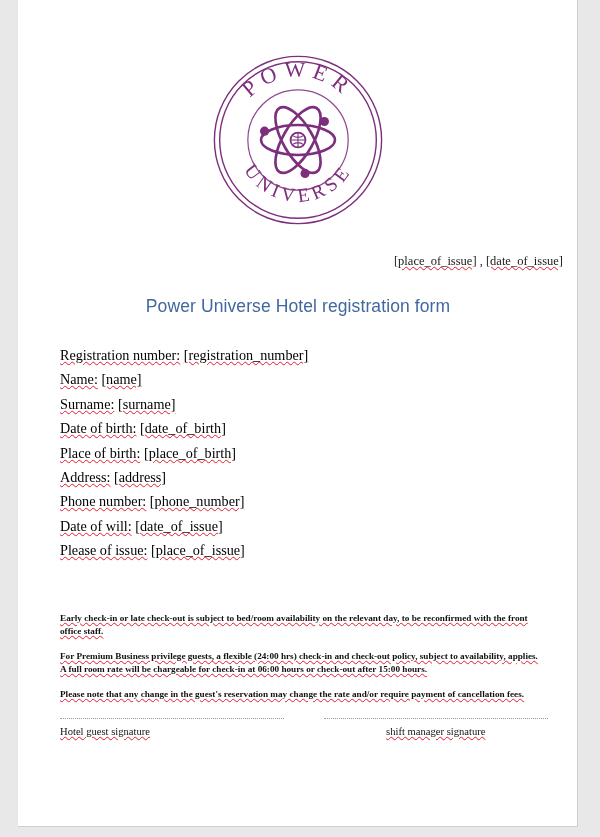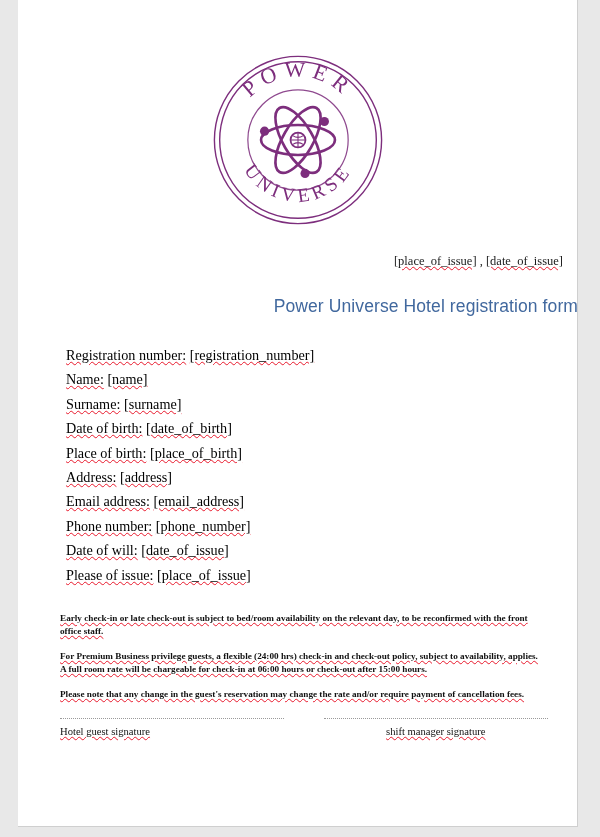--- a/index.html
+++ b/index.html
@@ -50,31 +50,31 @@
     color: #1a1a1a;
     white-space: nowrap;
   }
 
   
   .title {
     position: absolute;
     left: 0;
     top: 296px;
     width: 560px;
-    text-align: right;
+    text-align: center;
     font-family: "Liberation Sans", "DejaVu Sans", sans-serif;
     font-size: 17.5px;
     color: #41689e;
     letter-spacing: 0.1px;
   }
 
   
   .fields {
     position: absolute;
-    left: 48px;
+    left: 42px;
     top: 348px;
     width: 480px;
   }
   .field-row {
     font-size: 14.2px;
     color: #000;
     line-height: 1;
     margin-bottom: 10.2px;
     white-space: nowrap;
   }
@@ -191,24 +191,20 @@
     </div>
     <div class="field-row">
       <span class="sq">Place of birth:</span>
       <span class="sq">[place_of_birth]</span>
     </div>
     <div class="field-row">
       <span class="sq">Address:</span>
       <span class="sq">[address]</span>
     </div>
     <div class="field-row">
-      <span class="sq">Email address:</span>
-      <span class="sq">[email_address]</span>
-    </div>
-    <div class="field-row">
       <span class="sq">Phone number:</span>
       <span class="sq">[phone_number]</span>
     </div>
     <div class="field-row">
       <span class="sq">Date of will:</span>
       <span class="sq">[date_of_issue]</span>
     </div>
     <div class="field-row">
       <span class="sq">Please of issue:</span>
       <span class="sq">[place_of_issue]</span>

